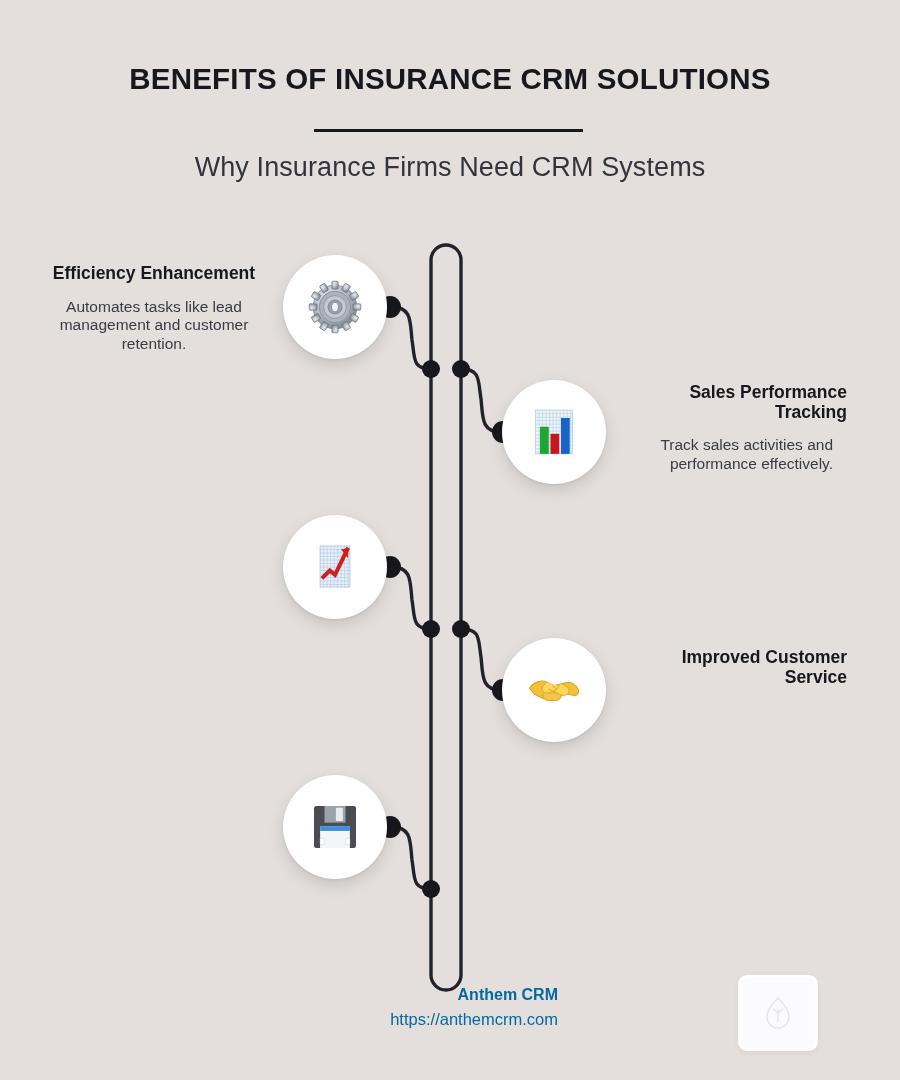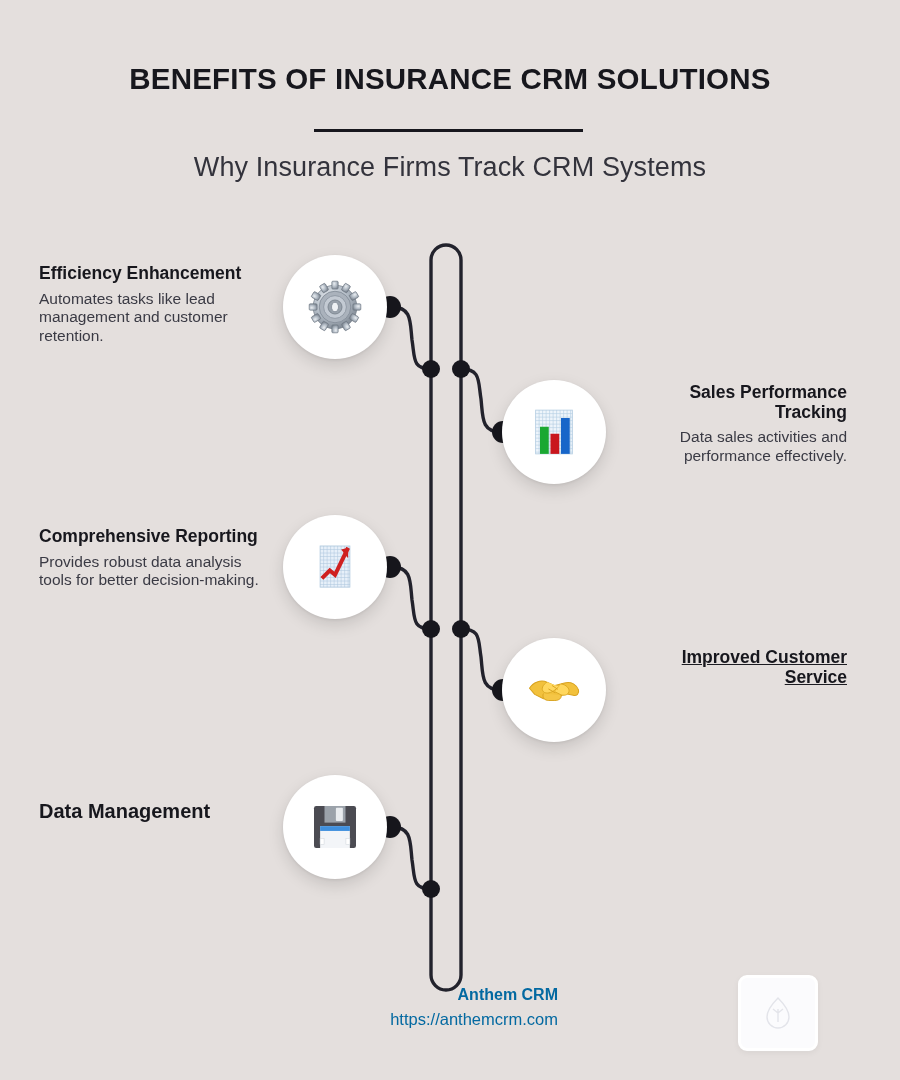--- a/index.html
+++ b/index.html
@@ -48,23 +48,23 @@
   .circle .glyph{width:56px;height:56px;display:block;}
 
   
   .item-text{position:absolute;}
   .item-text .hd{
     font-size:17.5px;font-weight:bold;line-height:1.12;
     color:#17171d;margin:0 0 6px 0;
   }
   .item-text .bd{
     font-size:15.5px;font-weight:400;line-height:1.20;
-    color:#3a3a44;margin:0;
-  }
-  .left-text{text-align:left;}
+    color:#3a3a44;margin:14px;
+  }
+  .left-text{text-align:center;}
   .right-text{text-align:right;}
 
   .hd.big{font-size:20px;}
 
   
   .footer-name{
     position:absolute;right:174px;top:986px;
     font-size:16px;font-weight:bold;color:#0369a1;
     text-align:right;white-space:nowrap;
   }
@@ -82,21 +82,21 @@
     display:flex;align-items:center;justify-content:center;
   }
 </style>
 </head>
 <body>
 
 <div id="stage">
 
   <div class="title">BENEFITS OF INSURANCE CRM SOLUTIONS</div>
   <div class="divider"></div>
-  <div class="subtitle">Why Insurance Firms Track CRM Systems</div>
+  <div class="subtitle">Why Insurance Firms Need CRM Systems</div>
 
   <svg id="connectors" viewBox="0 0 900 1080" xmlns="http://www.w3.org/2000/svg">
     <g fill="none" stroke="#22222c" stroke-width="3.4" stroke-linecap="round">
 
       <path d="M431,260 A15,15 0 0 1 461,260 L461,975 A15,15 0 0 1 431,975 Z"></path>
 
       <path d="M392,307 C412,307 410,322 412,340 C415,358 412,369 431,369"></path>
 
       <path d="M501,432 C481,432 483,417 481,399 C478,381 481,369 461,369"></path>
 
@@ -168,68 +168,63 @@
         <path d="M15,7 V57 M19,7 V57 M23,7 V57 M27,7 V57 M31,7 V57 M35,7 V57 M39,7 V57 M43,7 V57 M47,7 V57 M51,7 V57"></path>
         <path d="M11,11 H53 M11,15 H53 M11,19 H53 M11,23 H53 M11,27 H53 M11,31 H53 M11,35 H53 M11,39 H53 M11,43 H53 M11,47 H53 M11,51 H53 M11,55 H53"></path>
       </g>
       <rect x="16" y="26" width="10" height="31" fill="#1aa832"></rect>
       <rect x="28" y="34" width="10" height="23" fill="#c9161d"></rect>
       <rect x="40" y="16" width="10" height="41" fill="#1765c9"></rect>
     </svg>
   </div>
   <div class="item-text right-text" style="left:622px;top:383px;width:225px;">
     <p class="hd">Sales Performance Tracking</p>
-    <p class="bd">Data sales activities and performance effectively.</p>
+    <p class="bd">Track sales activities and performance effectively.</p>
   </div>
 
   <div class="circle" style="left:283px;top:515px;">
     <svg class="glyph" viewBox="0 0 64 64">
       <rect x="15" y="8" width="34" height="47" fill="#e7f0f9" stroke="#b0c9de" stroke-width="1"></rect>
       <g stroke="#a6c2da" stroke-width="0.6" opacity="0.9">
         <path d="M19,8 V55 M23,8 V55 M27,8 V55 M31,8 V55 M35,8 V55 M39,8 V55 M43,8 V55 M47,8 V55"></path>
         <path d="M15,12 H49 M15,16 H49 M15,20 H49 M15,24 H49 M15,28 H49 M15,32 H49 M15,36 H49 M15,40 H49 M15,44 H49 M15,48 H49 M15,52 H49"></path>
       </g>
       <path d="M17,45 L26,36 L32,41 L47,10" fill="none" stroke="#cf2020" stroke-width="4.6" stroke-linejoin="miter" stroke-linecap="butt"></path>
       <path d="M47,10 L47,22 L39,12 Z" fill="#cf2020"></path>
     </svg>
-  </div>
-  <div class="item-text left-text" style="left:39px;top:527px;width:230px;">
-    <p class="hd">Comprehensive Reporting</p>
-    <p class="bd">Provides robust data analysis tools for better decision-making.</p>
   </div>
 
   <div class="circle" style="left:502px;top:638px;">
     <svg class="glyph" viewBox="0 0 64 64">
       <g>
         <path d="M4,30 C8,23 17,20 24,23 L33,27 L44,24 C52,22 58,26 60,32
                  C61,36 58,39 54,38 L44,36 L38,40 L30,43 L20,42 L10,37 Z" fill="#f2c13c" stroke="#d9a321" stroke-width="1.2" stroke-linejoin="round"></path>
         <path d="M24,23 C19,26 17,31 20,34 C23,37 29,35 33,32 L38,28" fill="#ffd75e" stroke="#dba924" stroke-width="1.1" stroke-linejoin="round"></path>
         <path d="M40,25 C46,26 50,30 49,34 C48,38 43,39 39,37 L33,34" fill="#ffd75e" stroke="#dba924" stroke-width="1.1" stroke-linejoin="round"></path>
         <path d="M20,36 C18,40 21,44 26,44 L33,44 C38,44 41,41 40,38" fill="#f5c646" stroke="#d9a321" stroke-width="1.1" stroke-linejoin="round"></path>
         <path d="M26,31 L33,35 M30,27 L36,31" stroke="#d9a321" stroke-width="1.1" stroke-linecap="round"></path>
       </g>
     </svg>
   </div>
-  <div class="item-text right-text" style="left:622px;top:648px;width:225px;text-decoration:underline;">
+  <div class="item-text right-text" style="left:622px;top:648px;width:225px;">
     <p class="hd">Improved Customer Service</p>
   </div>
 
   <div class="circle" style="left:283px;top:775px;">
     <svg class="glyph" viewBox="0 0 64 64">
       <rect x="8" y="8" width="48" height="48" rx="2.5" fill="#4b4b52"></rect>
       <rect x="20" y="8" width="24" height="19" fill="#9ba2aa"></rect>
       <rect x="33" y="10" width="8" height="15" rx="1" fill="#e9ecef"></rect>
       <rect x="15" y="31" width="34" height="25" fill="#f3f5f8"></rect>
       <rect x="15" y="31" width="34" height="5.5" fill="#3f8fdd"></rect>
       <rect x="15" y="45" width="4.5" height="7" fill="#ffffff" stroke="#cfd4da" stroke-width="0.6"></rect>
       <rect x="44.5" y="45" width="4.5" height="7" fill="#ffffff" stroke="#cfd4da" stroke-width="0.6"></rect>
     </svg>
   </div>
   <div class="item-text left-text" style="left:39px;top:800px;width:230px;">
-    <p class="hd big">Data Management</p>
   </div>
 
   <div class="footer-name">Anthem CRM</div>
   <div class="footer-url">https://anthemcrm.com</div>
   <div class="footer-logo">
     <svg width="30" height="34" viewBox="0 0 30 34">
       <path d="M15,2 C22,9 26,15 26,21 A11,11 0 0 1 4,21 C4,15 8,9 15,2 Z" fill="none" stroke="#e3e4ea" stroke-width="1.4"></path>
       <path d="M15,13 L15,26 M15,17 L10,13 M15,17 L20,13" stroke="#e3e4ea" stroke-width="1.4" fill="none"></path>
     </svg>
   </div>

